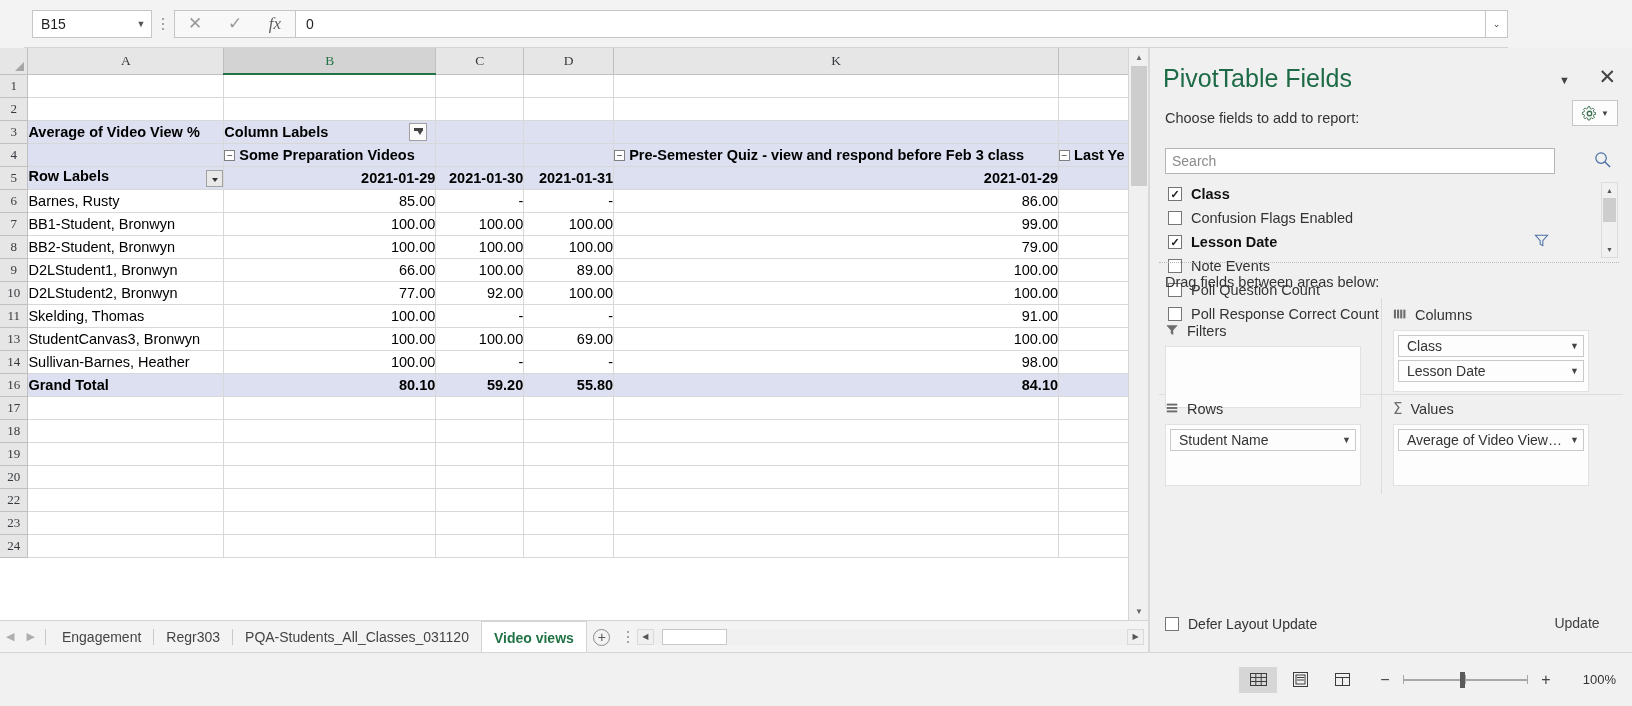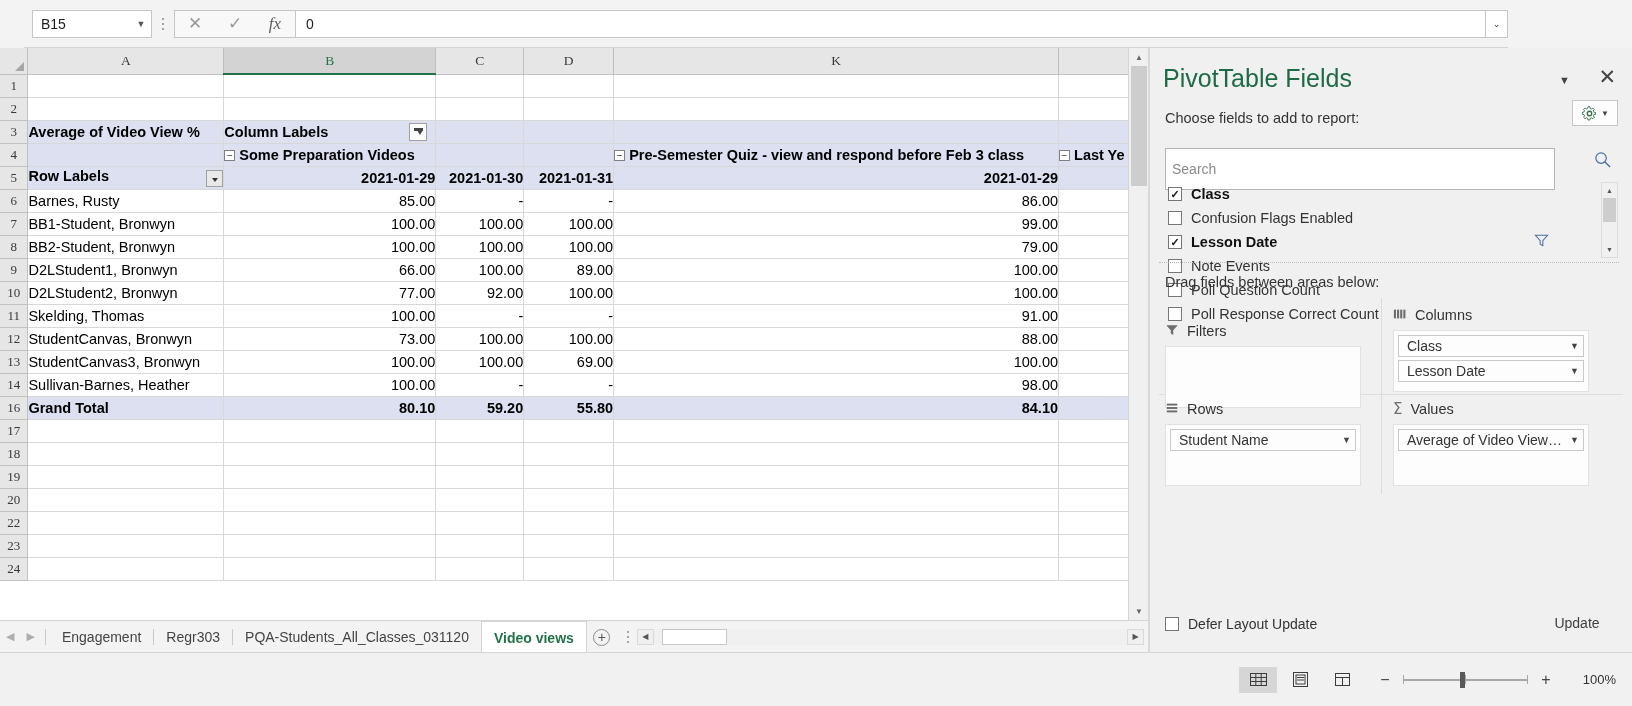--- a/index.html
+++ b/index.html
@@ -204,21 +204,21 @@
   }
   .pv-collapse { position:absolute; right: 62px; top: 26px; cursor:pointer; color:#444; font-size:11px;}
   .pv-close { position:absolute; right: 16px; top: 18px; cursor:pointer; color:#444; font-size: 21px; line-height: 21px;}
   .pv-choose { position:absolute; left: 16px; top: 62px; font-size: 14.5px; color: #333;}
   .pv-gear {
     position:absolute; right: 14px; top: 52px; width: 46px; height: 26px;
     border: 1px solid #c6c6c6; background: #fdfdfd; display:flex;align-items:center;justify-content:center;
     gap:3px; cursor: pointer;
   }
   .pv-search {
-    position:absolute; left: 16px; top: 100px; width: 390px; height: 42px;
+    position:absolute; left: 16px; top: 100px; width: 390px; height: 26px;
     background: #ffffff; border: 1px solid #b5b5b5; display:flex; align-items:center;
     padding-left: 6px; font-size: 14px; color: #8a8a8a;
   }
   .pv-search-icon { position:absolute; right: 20px; top: 102px; cursor: pointer; }
   .pv-fieldlist-wrap {
     position:absolute; left: 16px; top: 134px; width: 390px; height: 76px;
   }
   .fl-row { height: 24px; display:flex; align-items:center; gap: 9px; padding-left: 3px; font-size: 14.5px; color:#333;}
   .fl-row.checked { font-weight: bold; color: #111; }
   .cbox {
@@ -422,29 +422,20 @@
       <tr>
         <td class="rowhead">11</td>
         <td class="cell txt">Skelding, Thomas</td>
         <td class="cell num">100.00</td>
         <td class="cell num">-</td>
         <td class="cell num">-</td>
         <td class="cell num">91.00</td>
         <td class="cell"></td>
       </tr>
       <tr>
-        <td class="rowhead">12</td>
-        <td class="cell txt">StudentCanvas, Bronwyn</td>
-        <td class="cell num">73.00</td>
-        <td class="cell num">100.00</td>
-        <td class="cell num">100.00</td>
-        <td class="cell num">88.00</td>
-        <td class="cell"></td>
-      </tr>
-      <tr>
         <td class="rowhead">13</td>
         <td class="cell txt">StudentCanvas3, Bronwyn</td>
         <td class="cell num">100.00</td>
         <td class="cell num">100.00</td>
         <td class="cell num">69.00</td>
         <td class="cell num">100.00</td>
         <td class="cell"></td>
       </tr>
       <tr>
         <td class="rowhead">14</td>

